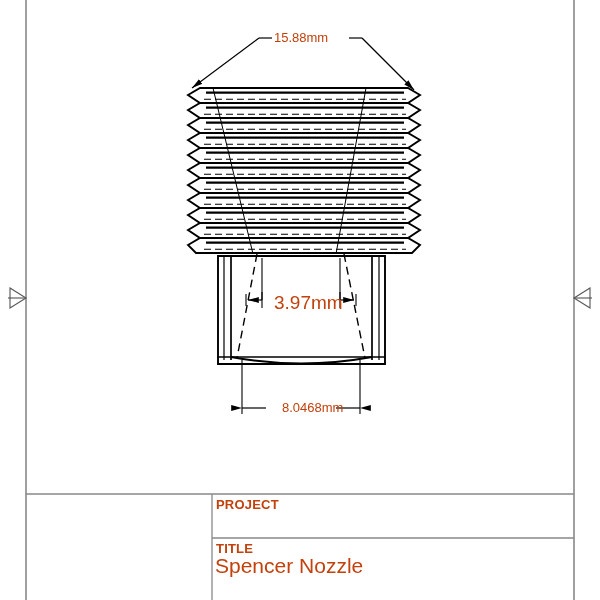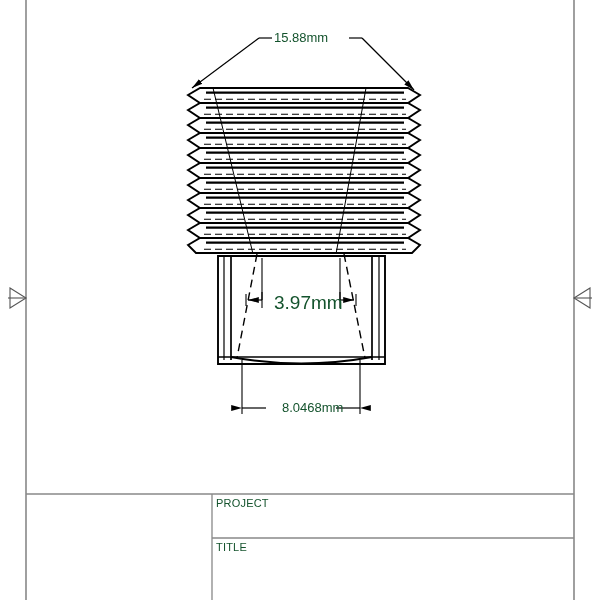--- a/index.html
+++ b/index.html
@@ -17,27 +17,28 @@
   }
   #drawing-svg {
     position: absolute;
     left: 0;
     top: 0;
     width: 600px;
     height: 600px;
   }
   .tb-text {
     position: absolute;
-    color: #14532d;
+    color: #c2410c;
     white-space: nowrap;
     line-height: 1;
   }
   .tb-label {
-    font-size: 11px;
+    font-size: 13px;
     letter-spacing: 0.2px;
+    font-weight: bold;
   }
   .tb-value {
     font-size: 21px;
   }
 </style>
 </head>
 <body>
 
 <div id="page">
 
@@ -200,14 +201,15 @@
 
   <div class="tb-text" style="left:274px; top:31px; font-size:13px;">15.88mm</div>
 
   <div class="tb-text" style="left:274px; top:293px; font-size:19px;">3.97mm</div>
 
   <div class="tb-text" style="left:270px; top:401px; font-size:13px;margin-left:12px;">8.0468mm</div>
 
   <div class="tb-text tb-label" style="left:216px; top:498px;">PROJECT</div>
 
   <div class="tb-text tb-label" style="left:216px; top:542px;">TITLE</div>
+  <div class="tb-text tb-value" style="left:215px; top:555px;">Spencer Nozzle</div>
 
 </div>
 
 </body></html>

